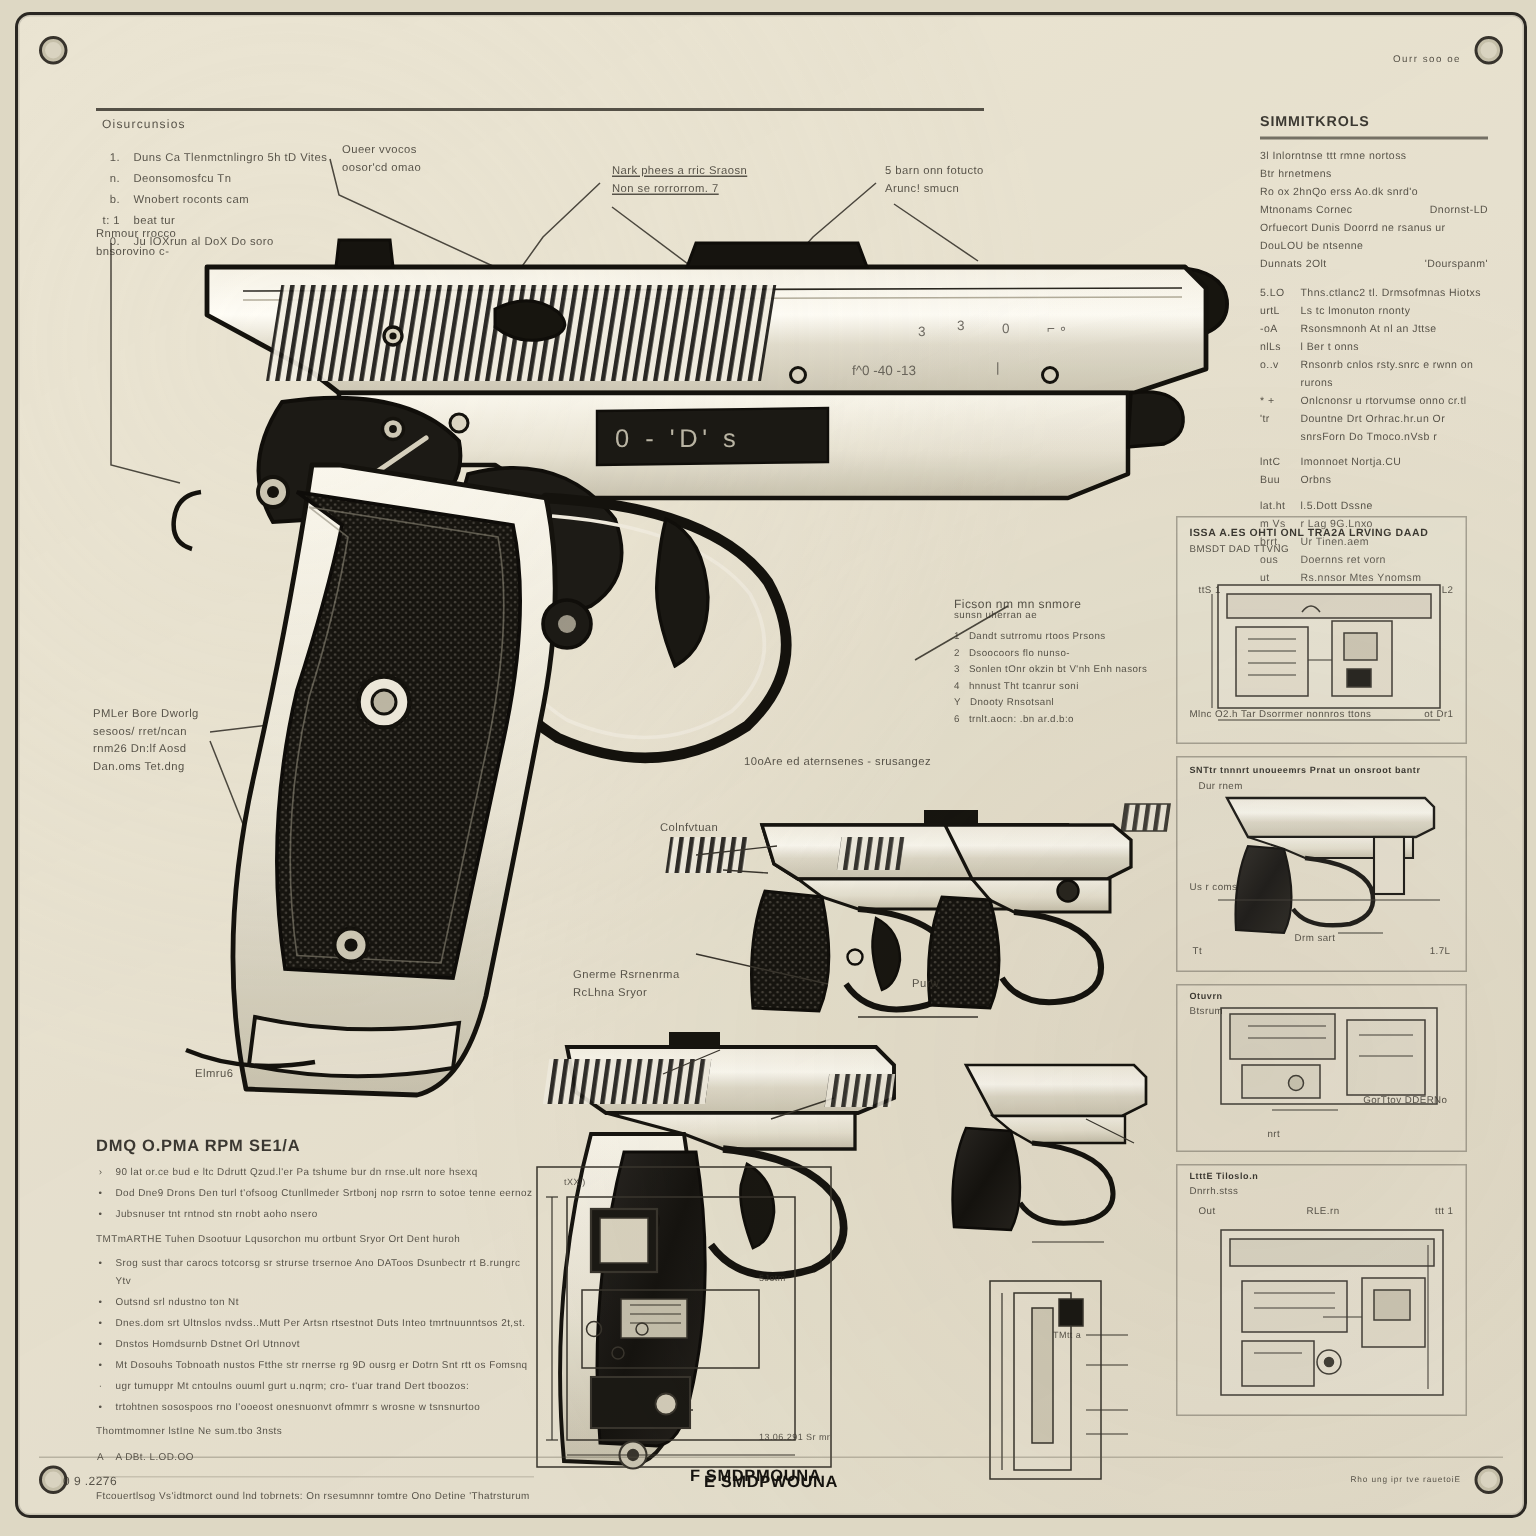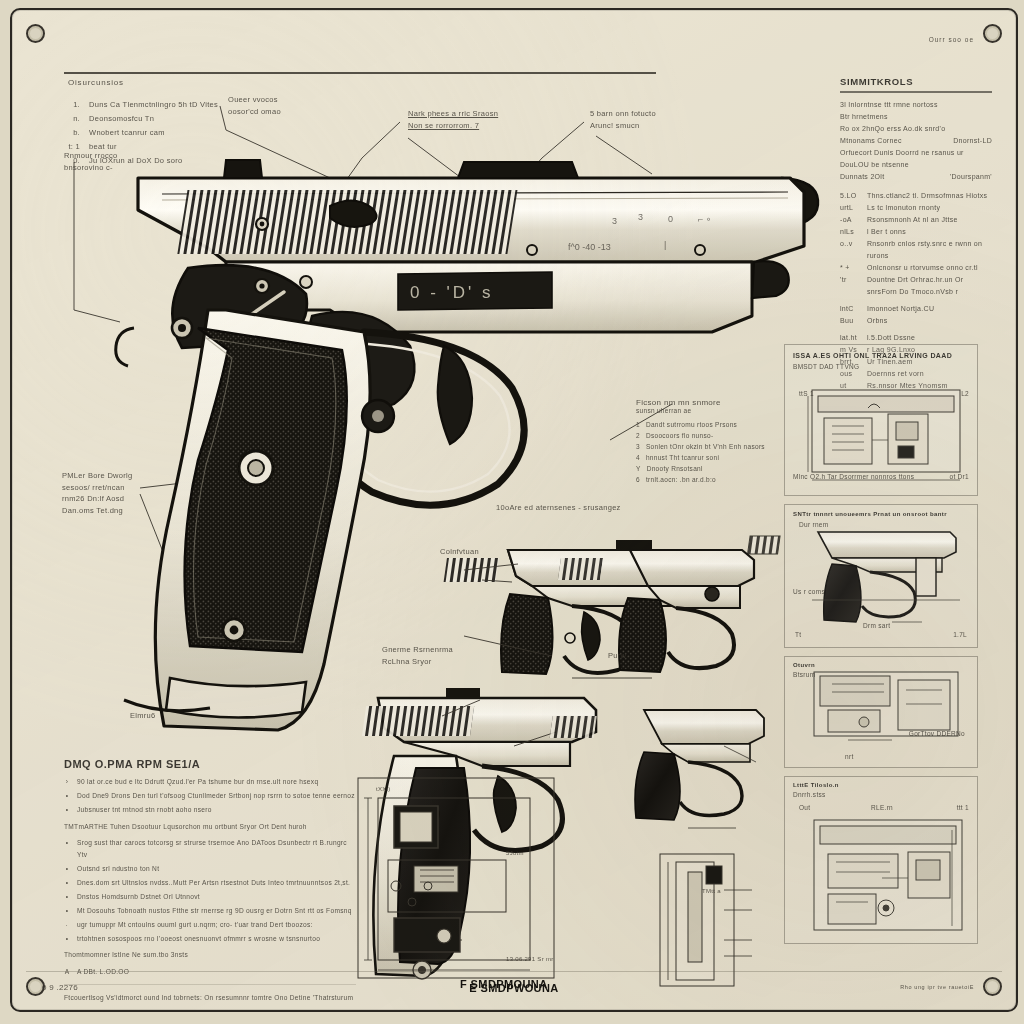--- a/index.html
+++ b/index.html
@@ -390,21 +390,21 @@
     <div class="row">
         <span class="k">1.</span>
         <span>Duns Ca Tlenmctnlingro  5h tD Vites</span>
       </div>
     <div class="row">
         <span class="k">n.</span>
         <span>Deonsomosfcu Tn</span>
       </div>
     <div class="row">
         <span class="k">b.</span>
-        <span>Wnobert tcanrur cam</span>
+        <span>Wnobert roconts cam</span>
       </div>
     <div class="row">
         <span class="k">t: 1</span>
         <span>beat tur</span>
       </div>
     <div class="row">
         <span class="k">0.</span>
         <span>Ju  lOXrun al  DoX Do soro</span>
       </div>
   </div>

